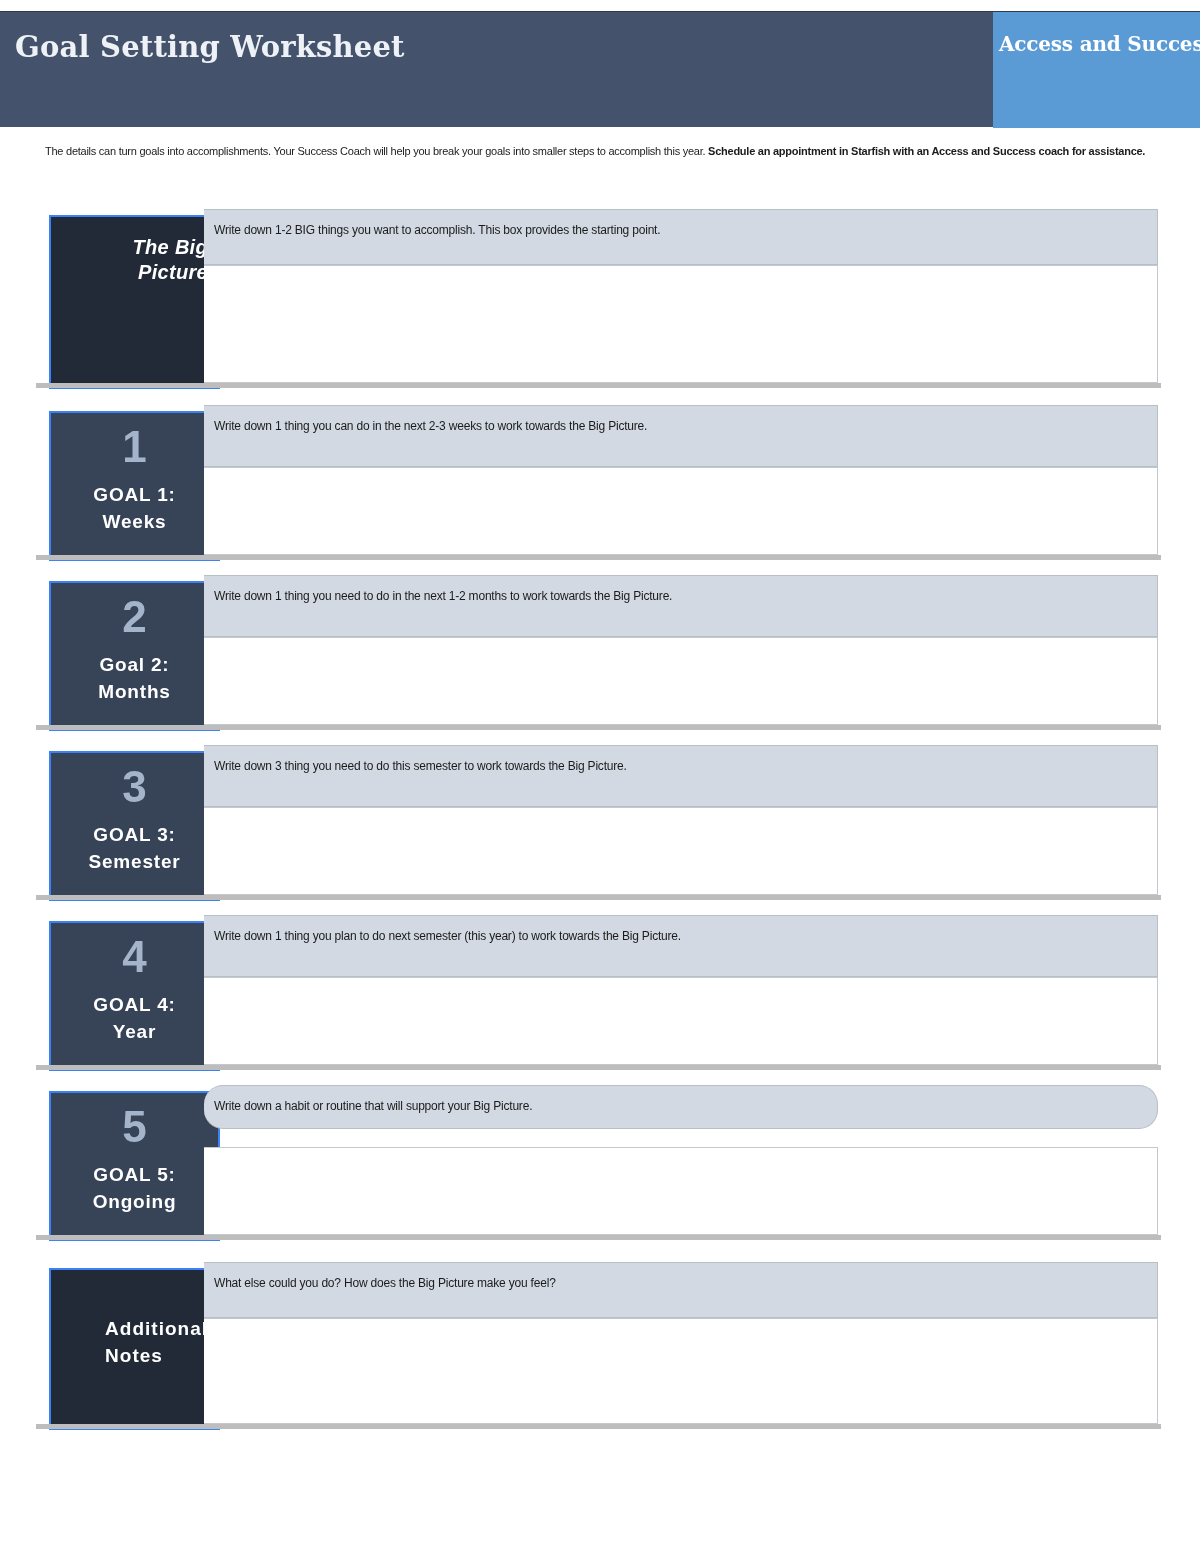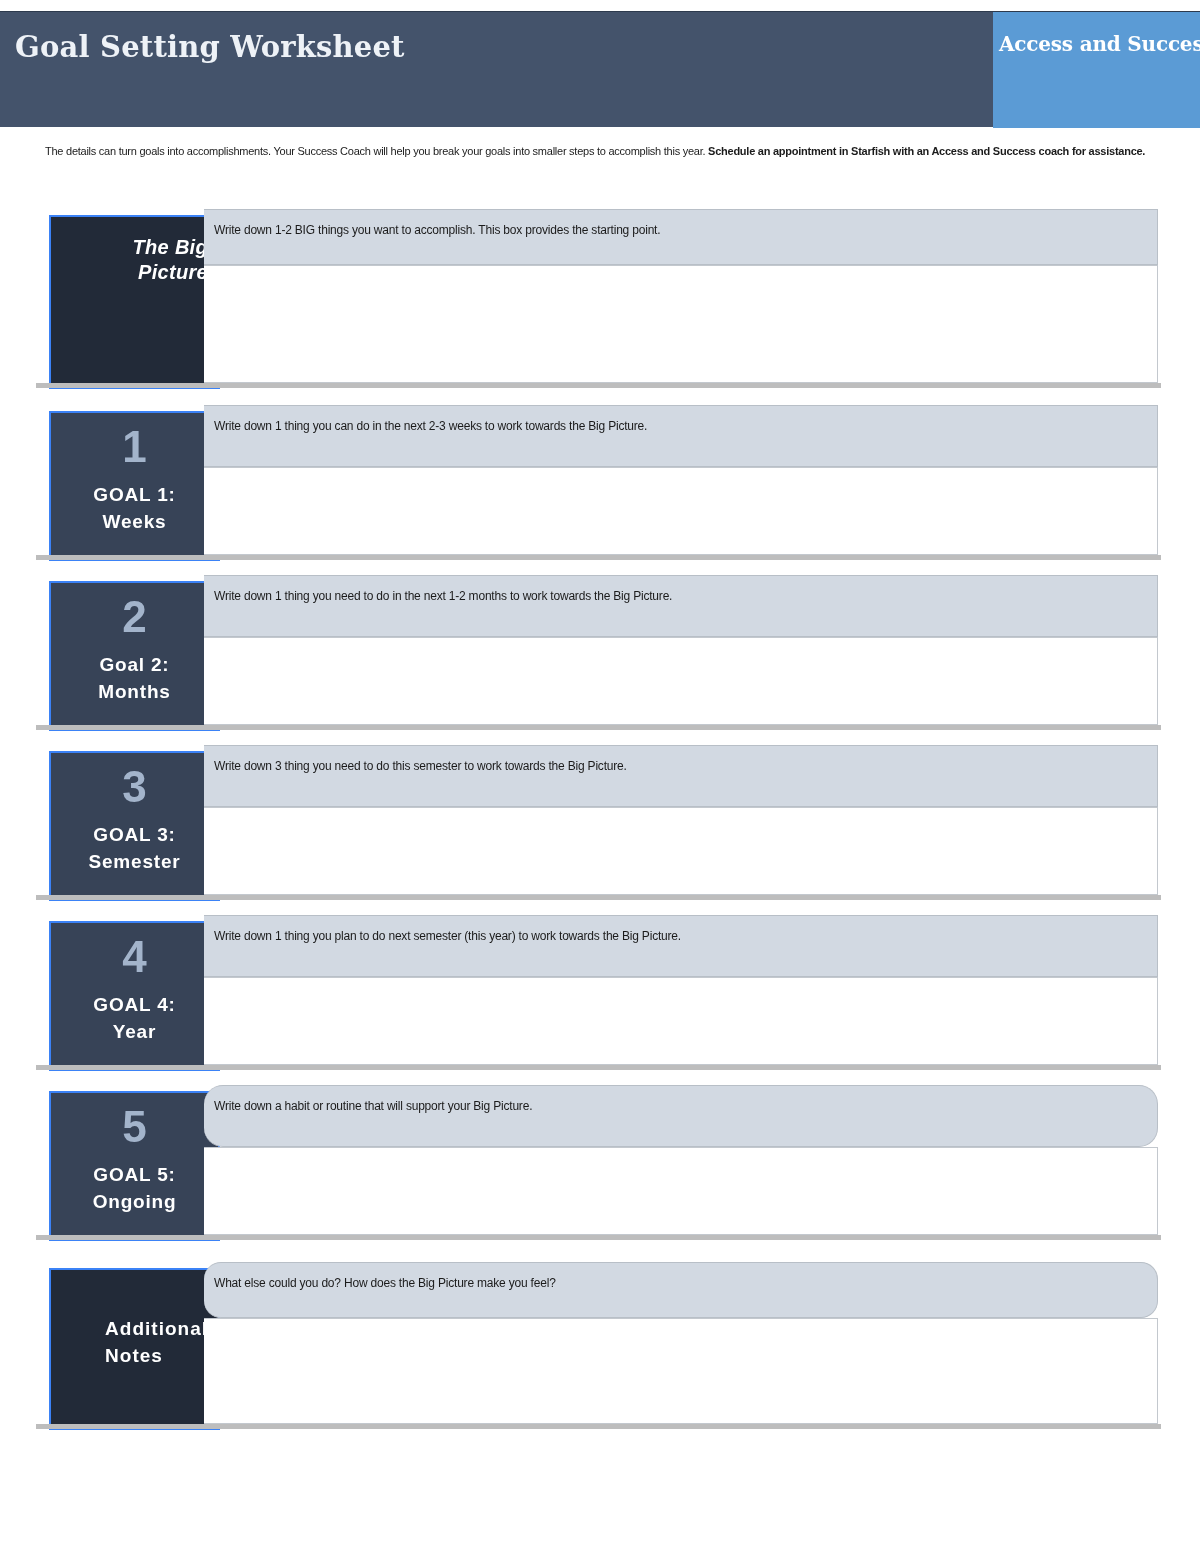--- a/index.html
+++ b/index.html
@@ -246,28 +246,28 @@
     </div>
     <div class="row-shadow" style="top: 1065px;"></div>
     <div class="row" style="top: 1085px; height: 150px;">
       <div class="label-box slate" style="height: 150px;">
         <div class="goal-num">5</div>
         <div class="goal-label">
           <div>GOAL 5:</div>
           <div>Ongoing</div>
         </div>
       </div>
-      <div class="prompt-box" style="height: 62px; border-radius: 19px;">Write down a habit or routine that will support your Big Picture.</div>
+      <div class="prompt-box" style="height: 44px; border-radius: 19px;">Write down a habit or routine that will support your Big Picture.</div>
       <div class="answer-box" style="top: 62px; height: 88px;"></div>
     </div>
     <div class="row-shadow" style="top: 1235px;"></div>
     <div class="row" style="top: 1262px; height: 162px;">
       <div class="label-box dark" style="height: 162px;">
         <div class="label-notes">
           <div>Additional</div>
           <div>Notes</div>
         </div>
       </div>
-      <div class="prompt-box" style="height: 56px; border-radius: 17px;">What else could you do? How does the Big Picture make you feel?</div>
+      <div class="prompt-box" style="height: 56px;">What else could you do? How does the Big Picture make you feel?</div>
       <div class="answer-box" style="top: 56px; height: 106px;"></div>
     </div>
     <div class="row-shadow" style="top: 1424px;"></div>
   </div>
 
 </body></html>

